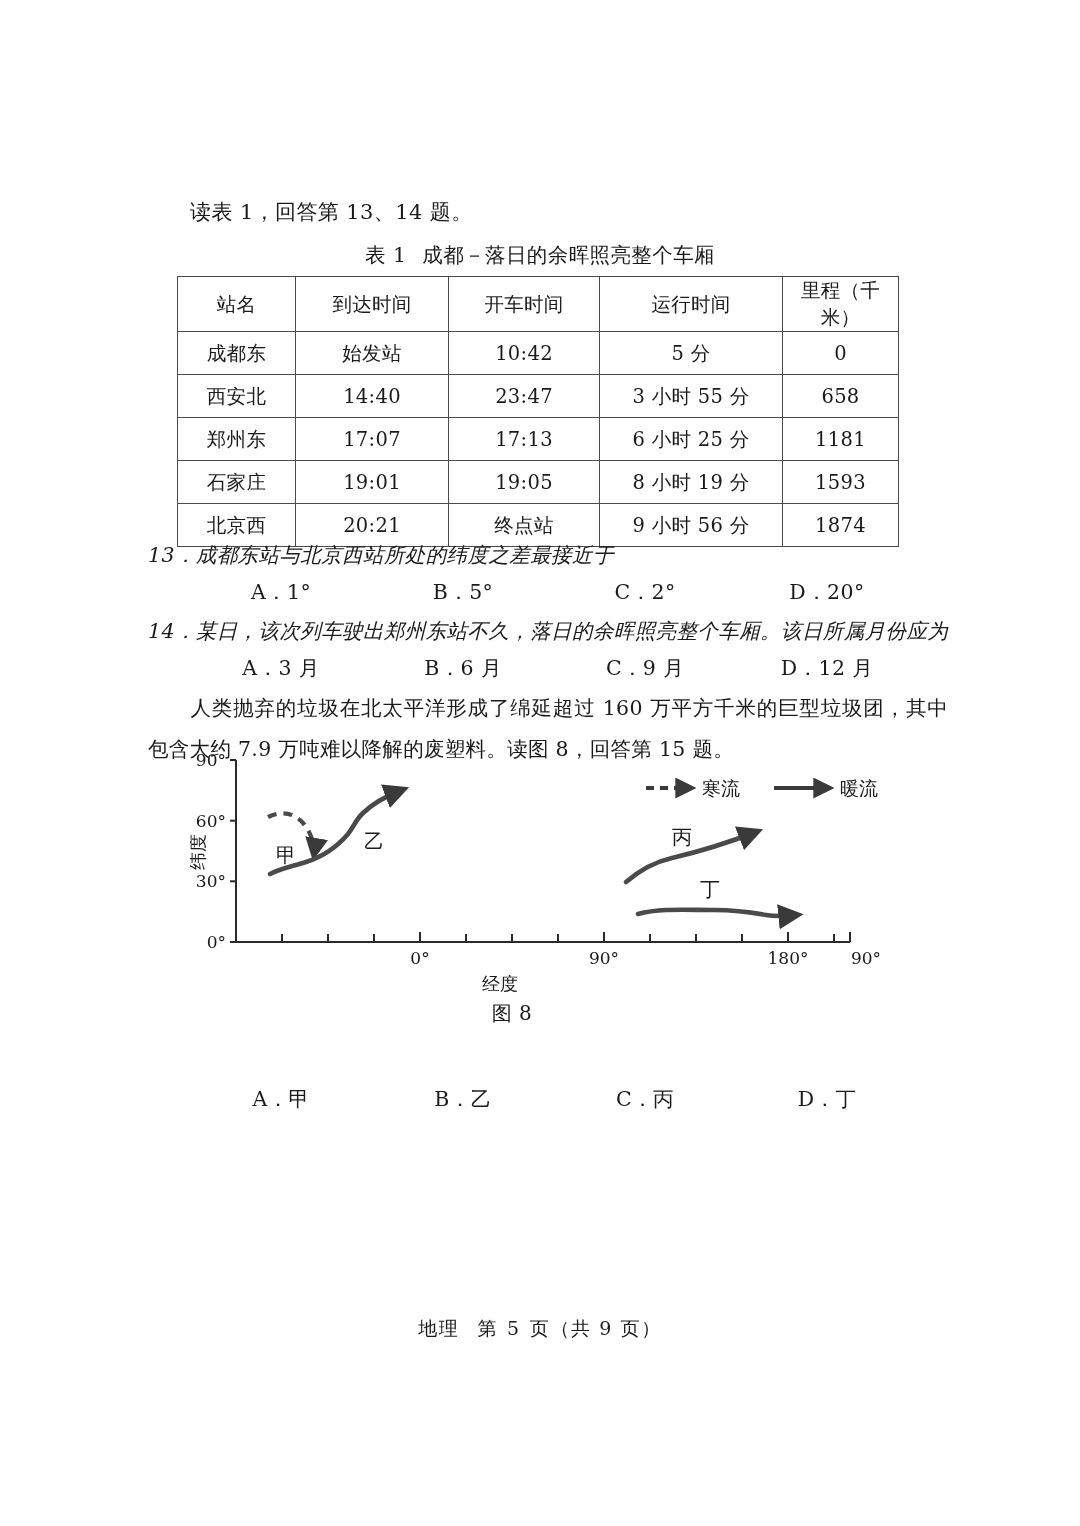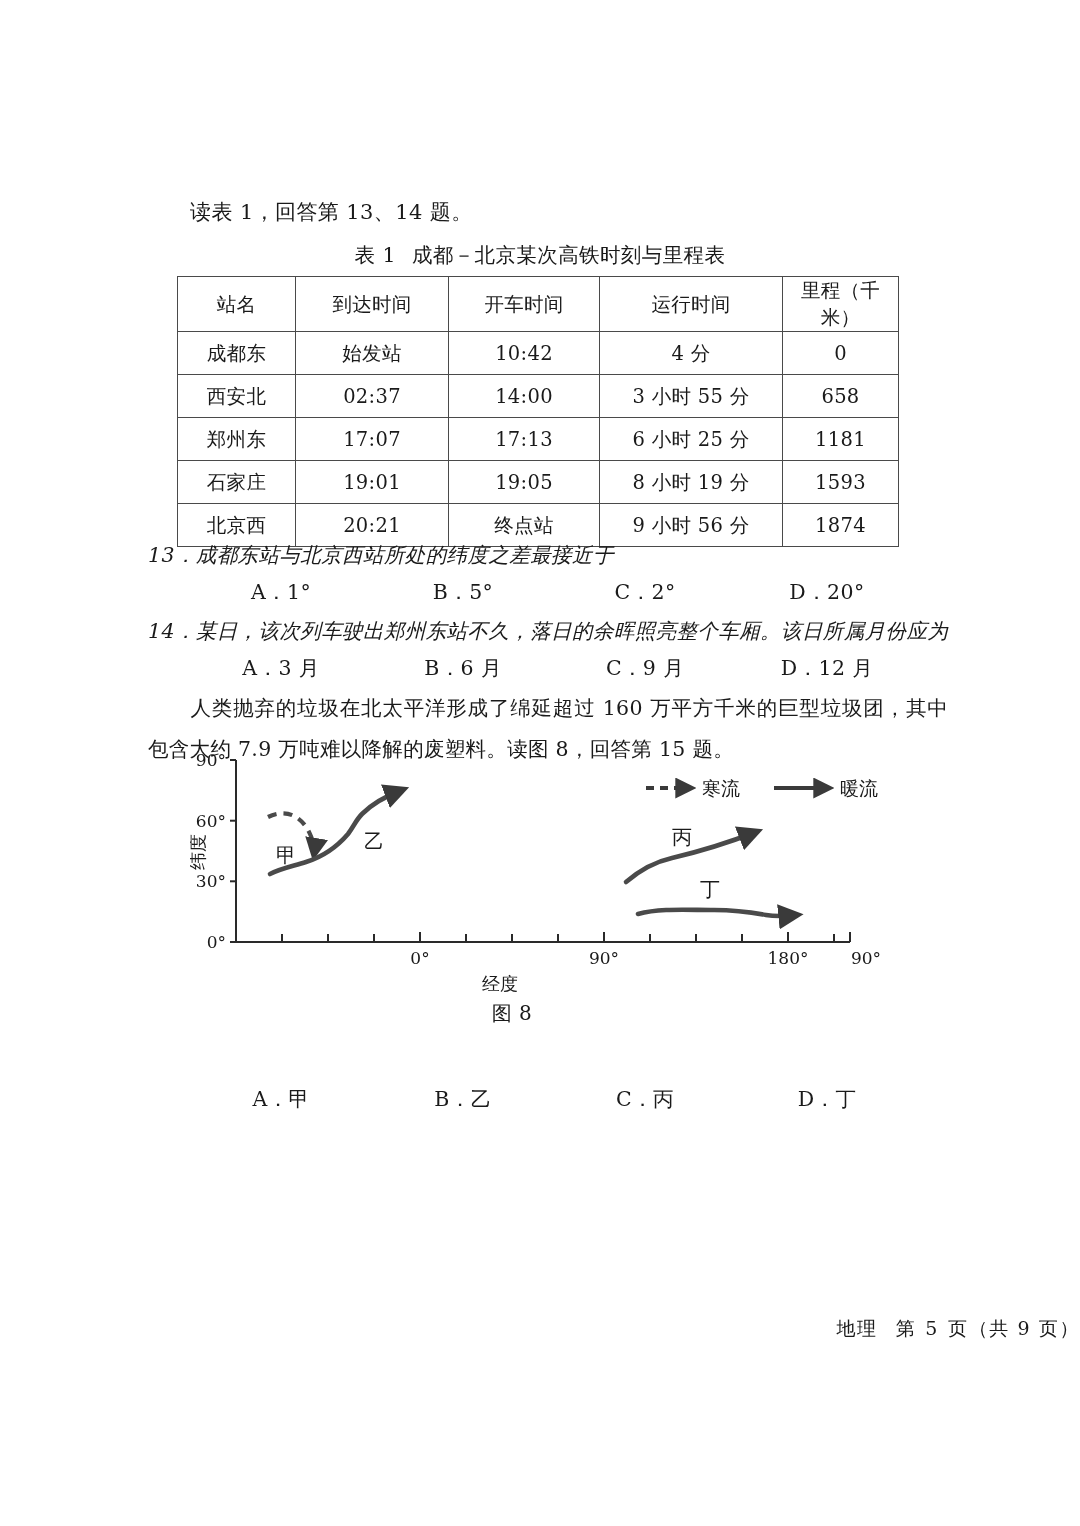--- a/index.html
+++ b/index.html
@@ -124,35 +124,35 @@
     font-size: 20px;
     letter-spacing: 0.4px;
   }
 
   
   .footer {
     position: absolute;
     left: 0;
     top: 1316px;
     width: 1080px;
-    text-align: right;
+    text-align: center;
     font-size: 19px;
     letter-spacing: 1.6px;
   }
   .footer .sp { display: inline-block; width: 9px; }
 </style>
 </head>
 <body>
 
 <div class="page">
 
   <div class="lead-line">读表 1，回答第 13、14 题。</div>
 
   <div class="table-title">
-    <span>表 1</span><span class="gap"></span><span>成都－北京某次高铁时刻与里程表</span>
+    <span>表 1</span><span class="gap"></span><span>成都－落日的余晖照亮整个车厢</span>
   </div>
 
   <div class="sched-wrap">
     <table class="sched">
       <colgroup>
         <col class="c0">
           <col class="c1">
           <col class="c2">
           <col class="c3">
           <col class="c4">
@@ -164,27 +164,27 @@
           <th>开车时间</th>
           <th>运行时间</th>
           <th>里程（千米）</th>
         </tr>
       </thead>
       <tbody>
         <tr>
           <td>成都东</td>
           <td>始发站</td>
           <td>10:42</td>
-          <td>4 分</td>
+          <td>5 分</td>
           <td>0</td>
         </tr>
         <tr>
           <td>西安北</td>
-          <td>02:37</td>
-          <td>14:00</td>
+          <td>14:40</td>
+          <td>23:47</td>
           <td>3 小时 55 分</td>
           <td>658</td>
         </tr>
         <tr>
           <td>郑州东</td>
           <td>17:07</td>
           <td>17:13</td>
           <td>6 小时 25 分</td>
           <td>1181</td>
         </tr>

